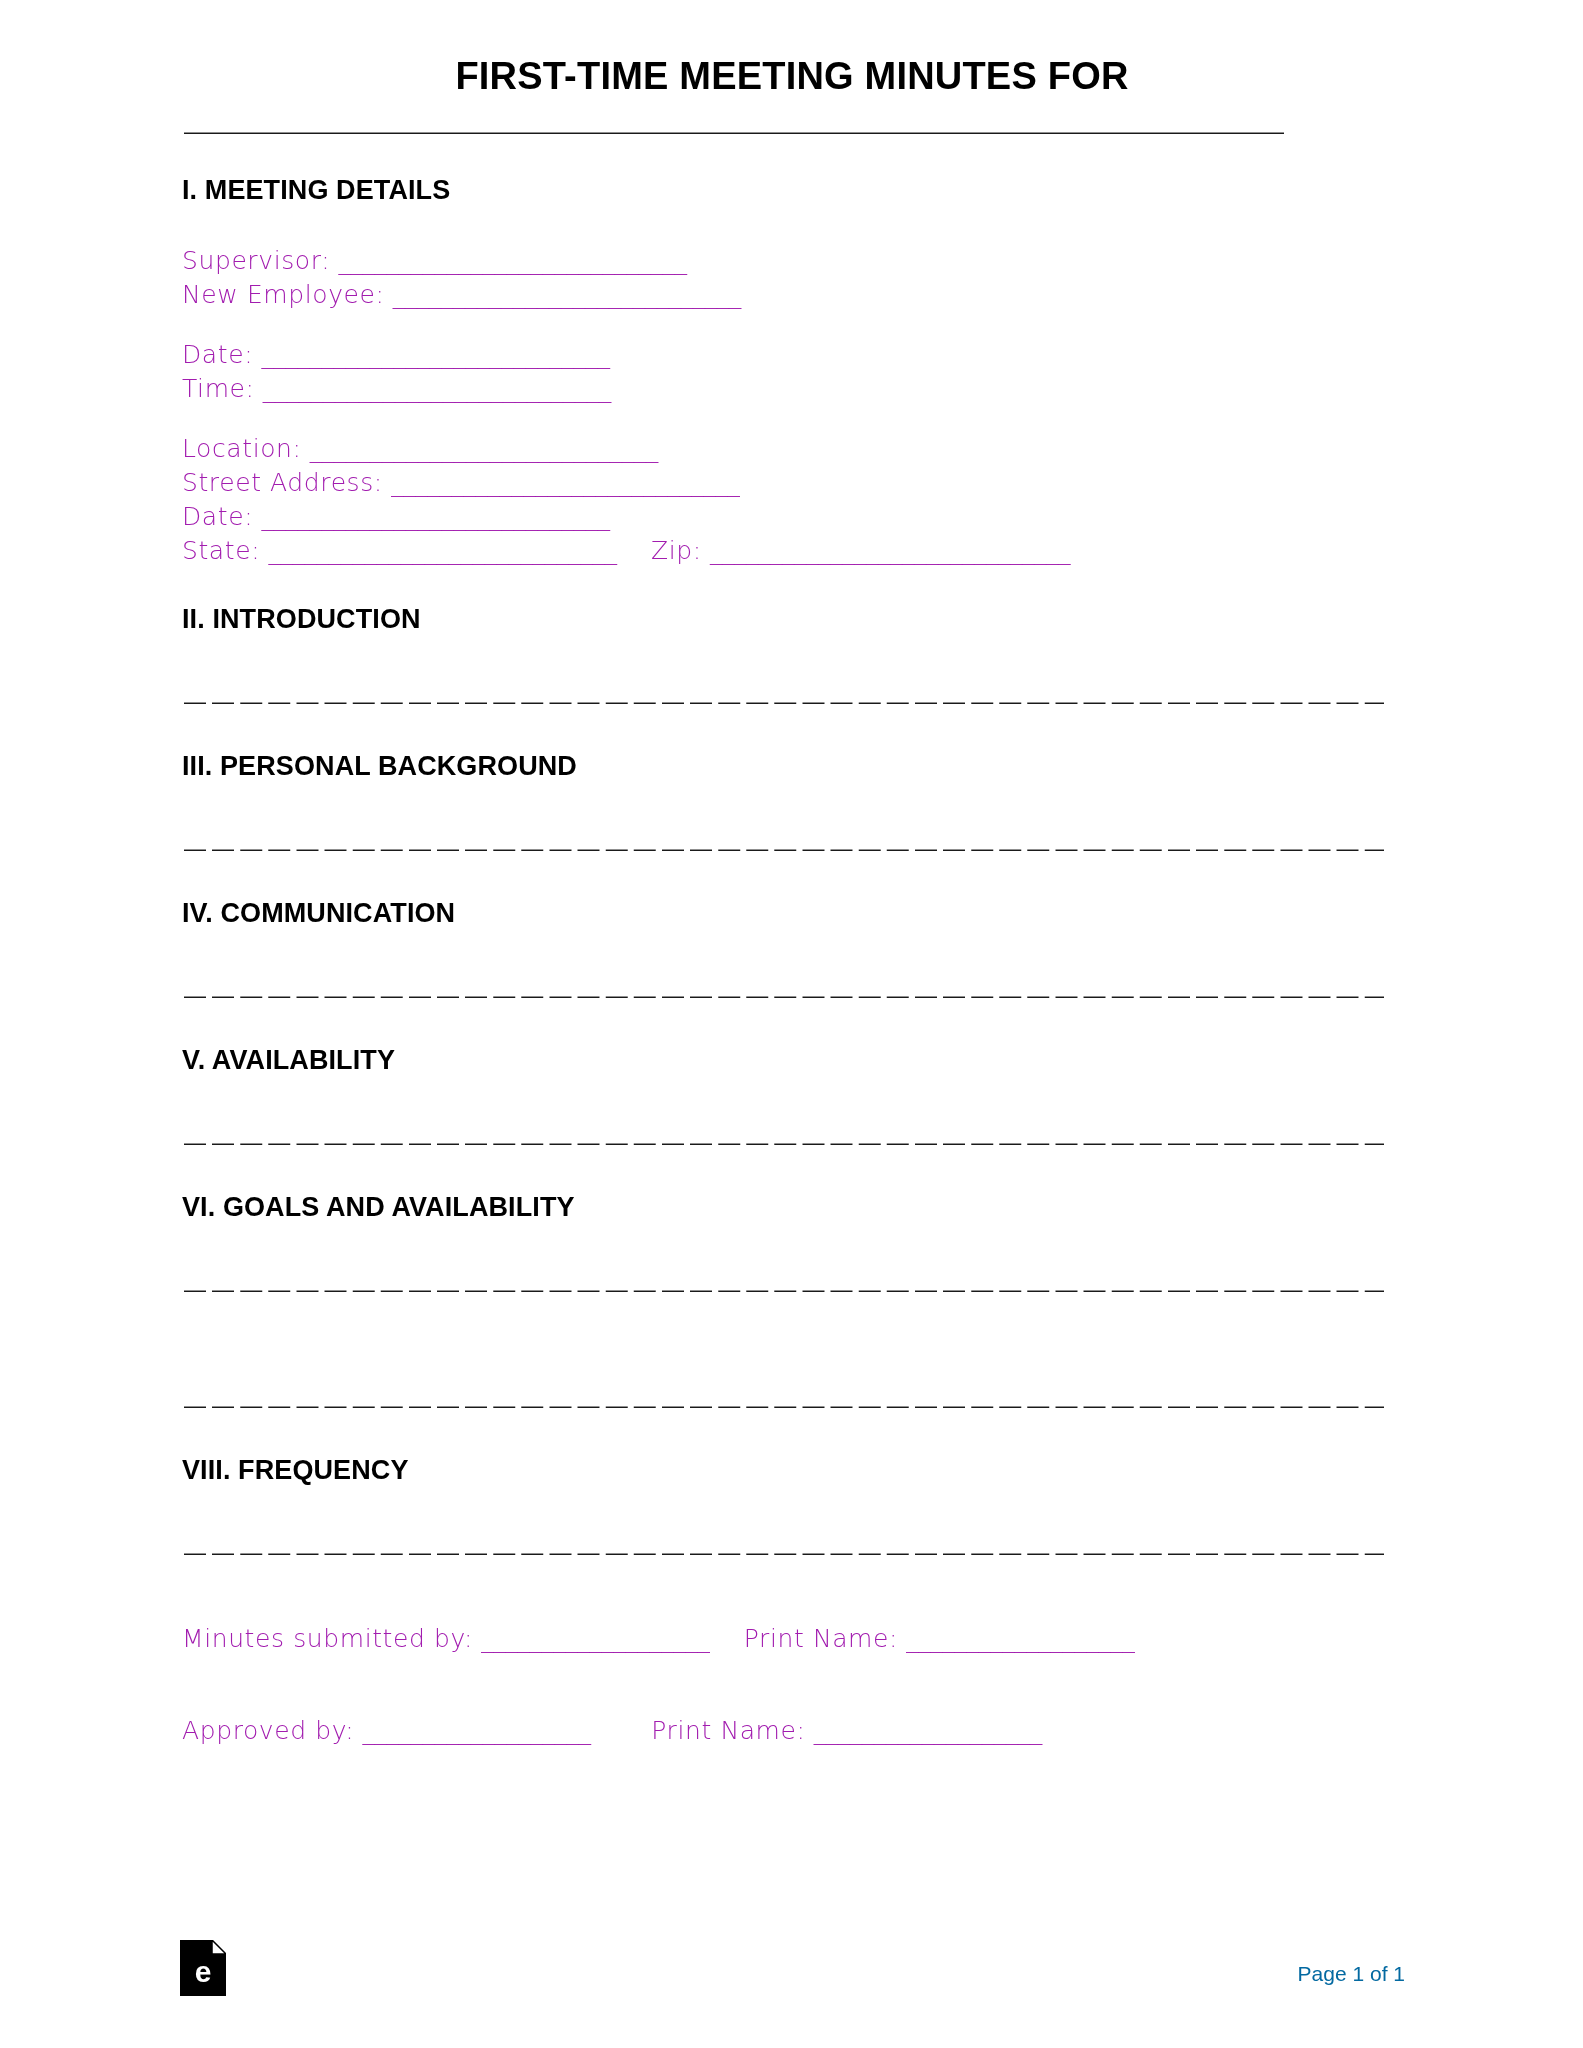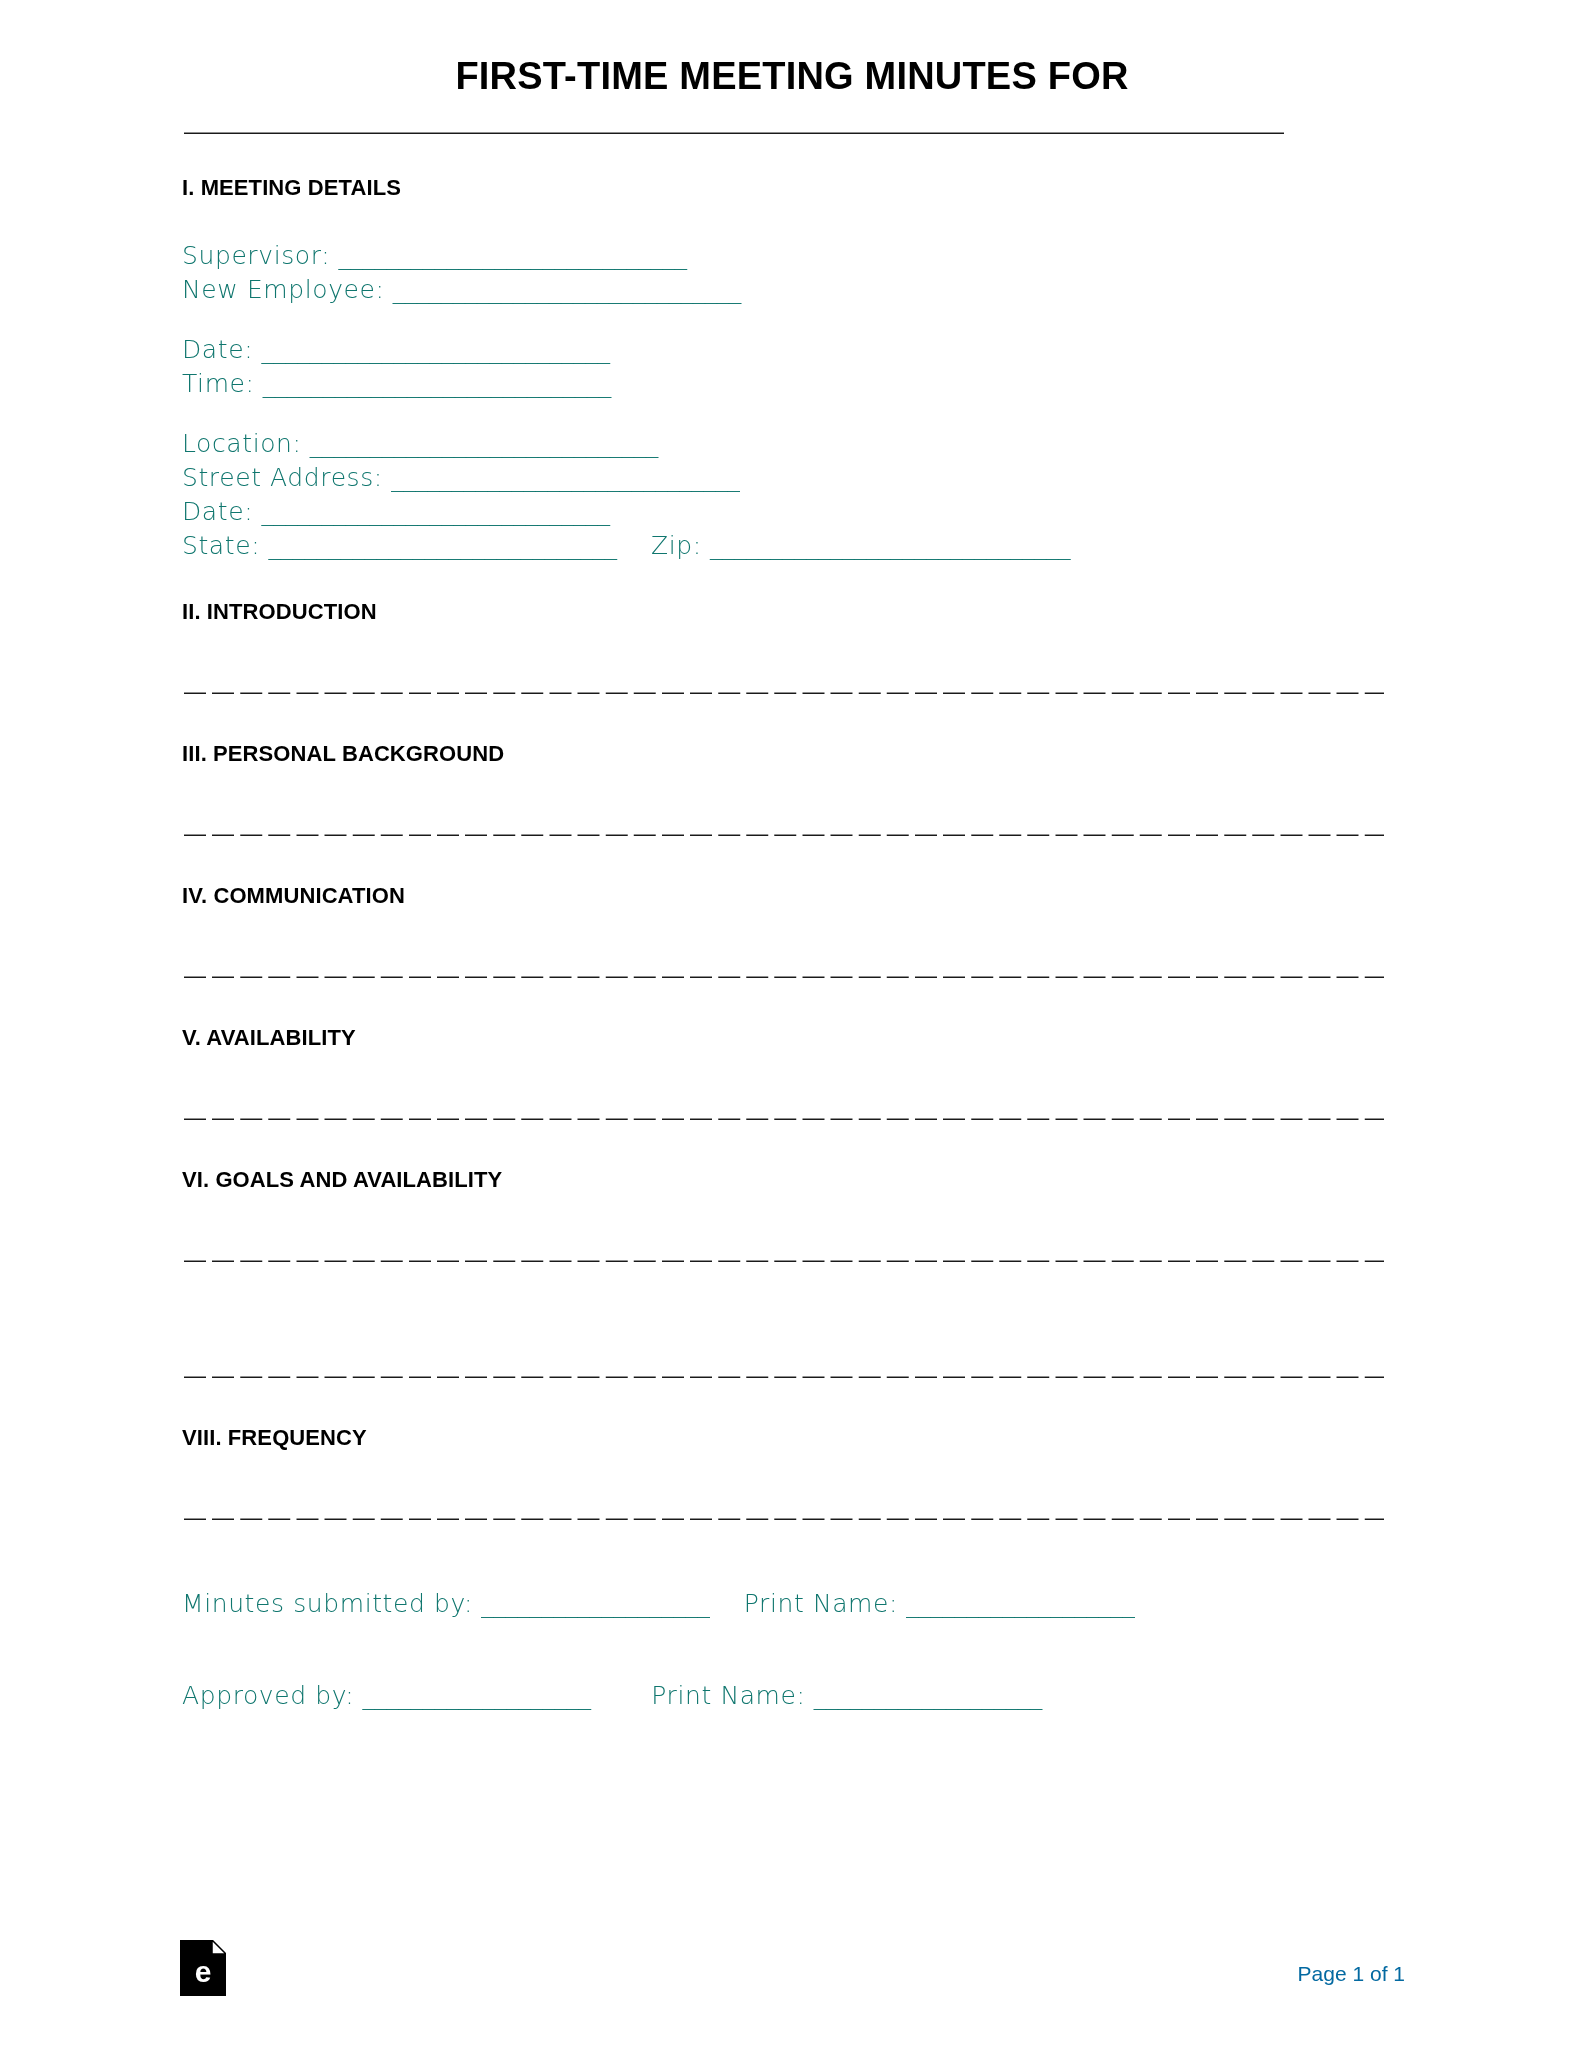--- a/index.html
+++ b/index.html
@@ -61,33 +61,33 @@
     margin-left: 2px;
   }
   .rule-section {
     margin-left: 2px;
   }
 
   
   .section-heading {
     font-family: "Liberation Sans", sans-serif;
     font-weight: bold;
-    font-size: 22px;
+    font-size: 27px;
     letter-spacing: 0.1px;
     margin: 0;
     white-space: nowrap;
   }
 
   
   .field-line {
     font-family: "DejaVu Sans", sans-serif;
     font-weight: 300;
     font-size: 25px;
     line-height: 34px;
-    color: #0f766e;
+    color: #a21caf;
     white-space: nowrap;
     letter-spacing: 0.3px;
   }
   .field-label {
     font-family: "DejaVu Sans", sans-serif;
     font-weight: 300;
     letter-spacing: 0.6px;
   }
   .blank {
     font-family: "DejaVu Sans", sans-serif;

